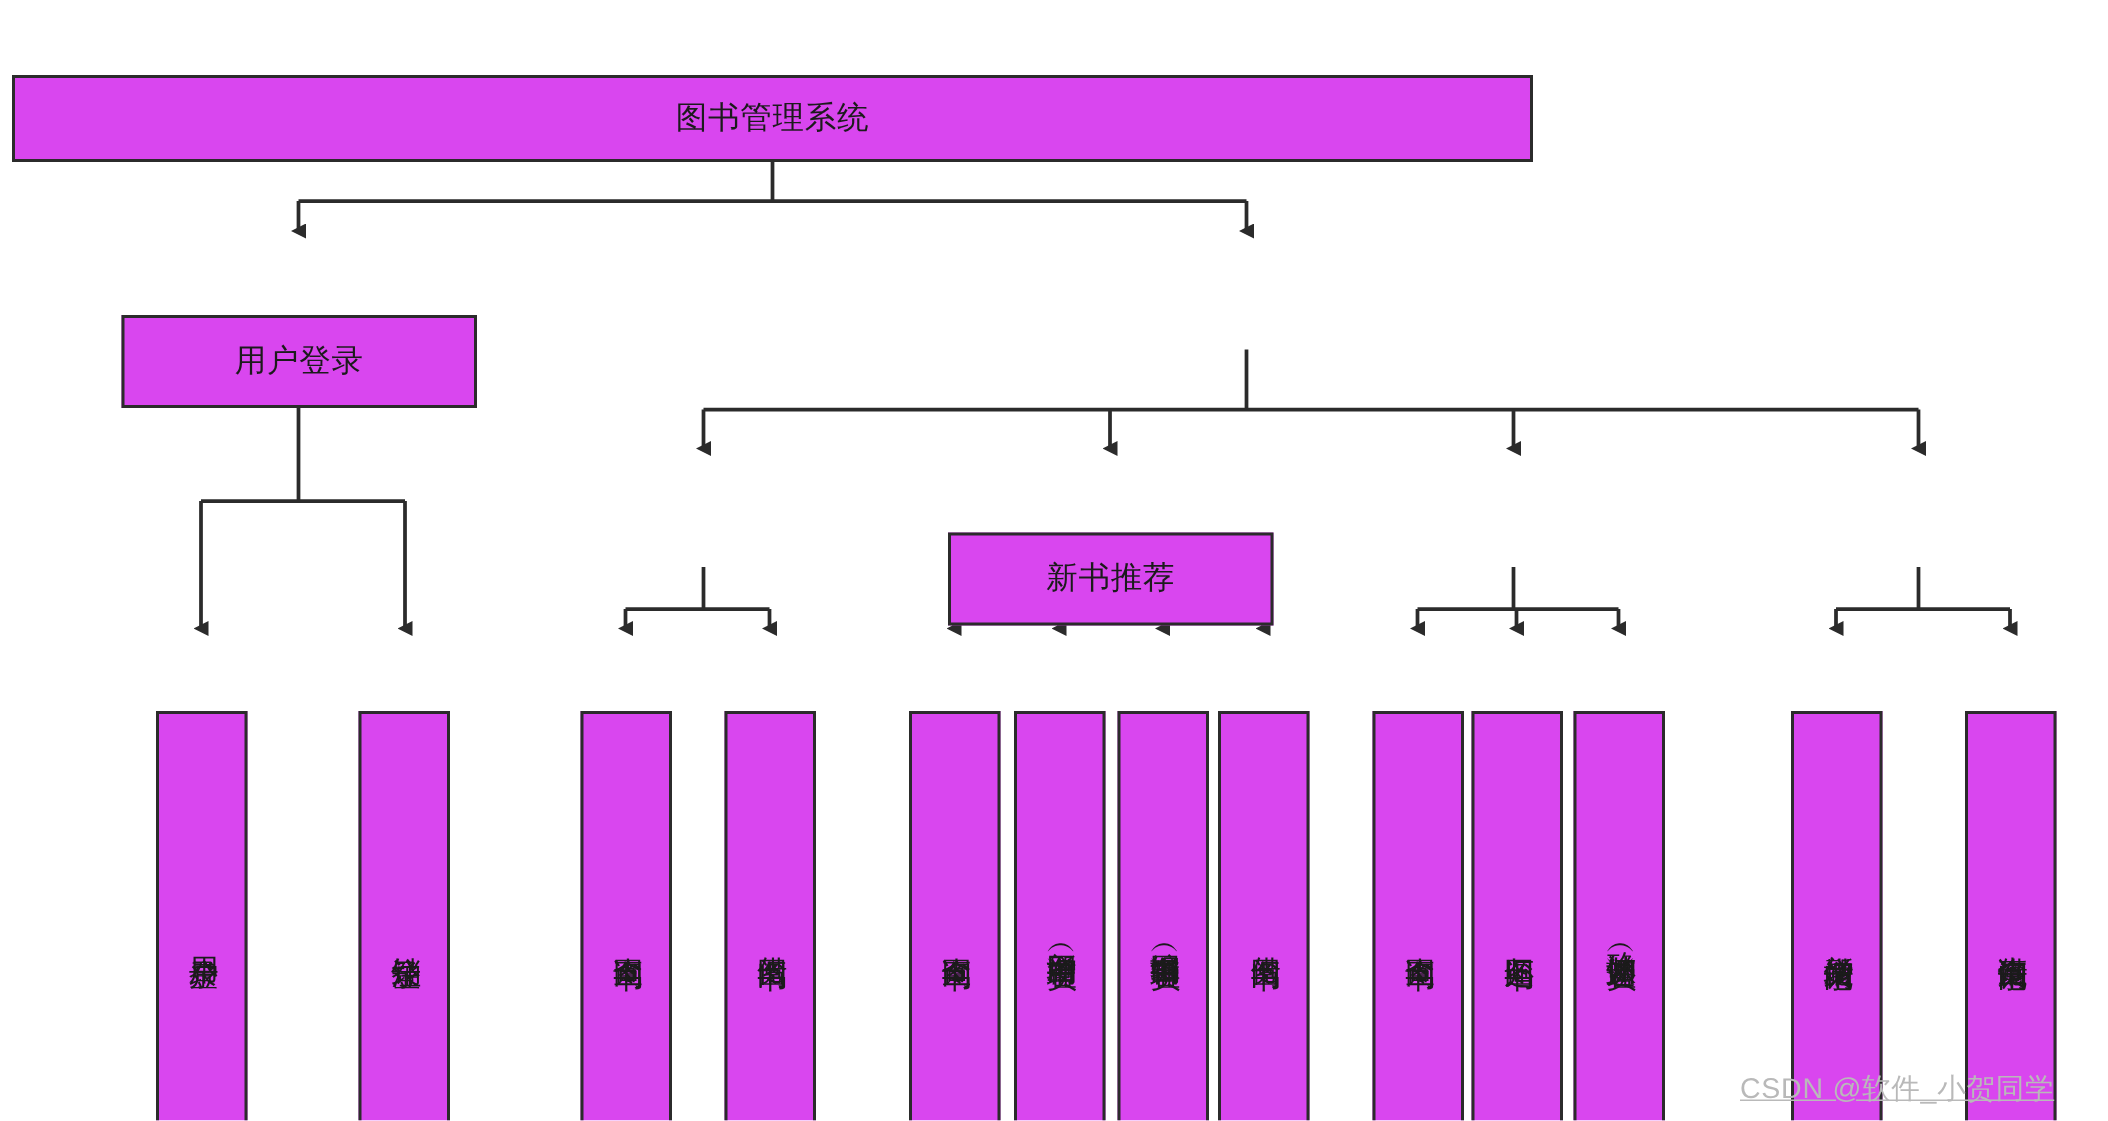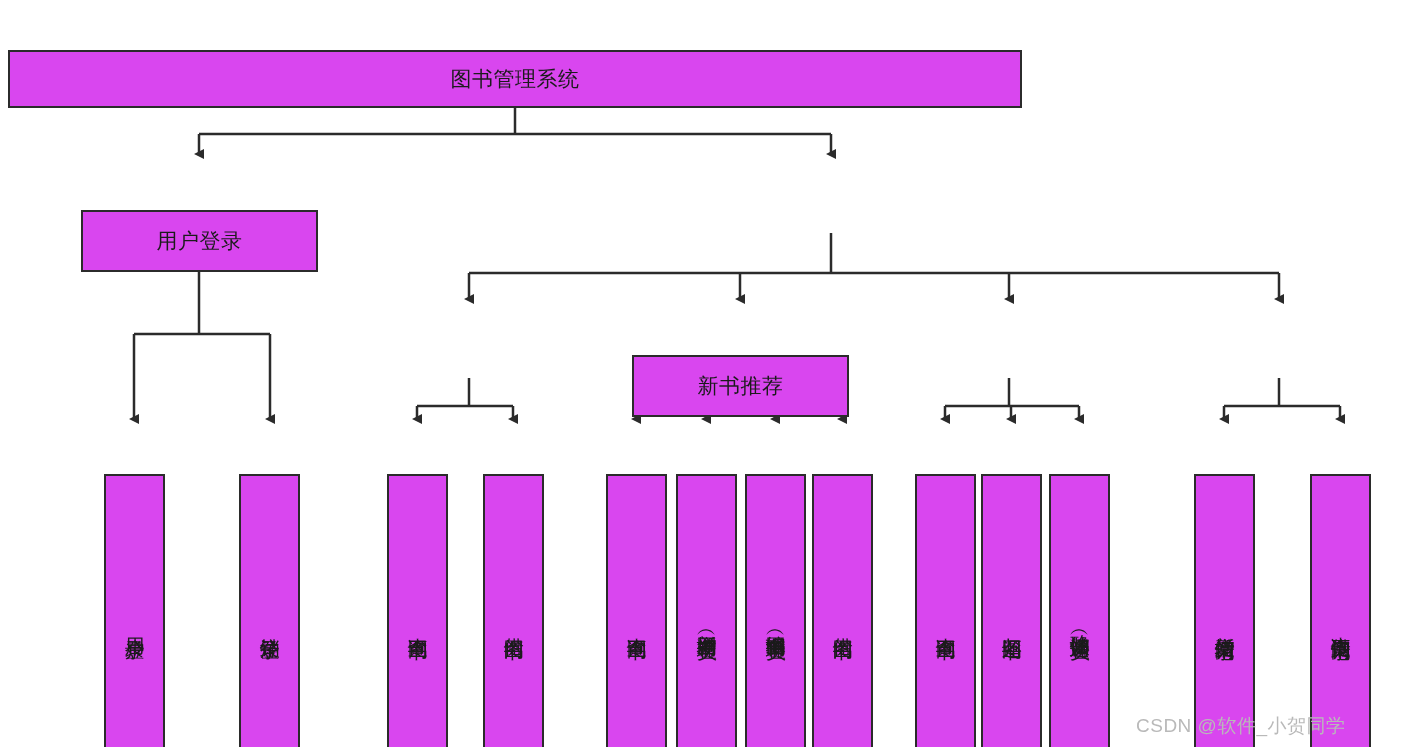--- a/index.html
+++ b/index.html
@@ -174,15 +174,15 @@
     <span class="label">确认归还（管理员）</span>
   </div>
 
   <div class="node leaf" style="left:1194px; top:435px; width:61px; height:299px;">
     <span class="label">新增借阅记录</span>
   </div>
   <div class="node leaf" style="left:1310px; top:435px; width:61px; height:299px;">
     <span class="label">查询借阅记录</span>
   </div>
 
-  <div class="watermark" style="left:1136px; top:713px;">CSDN @软件_小贺同学</div>
+  <div class="watermark" style="left:1160px; top:713px;text-decoration:underline;">CSDN @软件_小贺同学</div>
 
 </div>
 
 </body></html>

